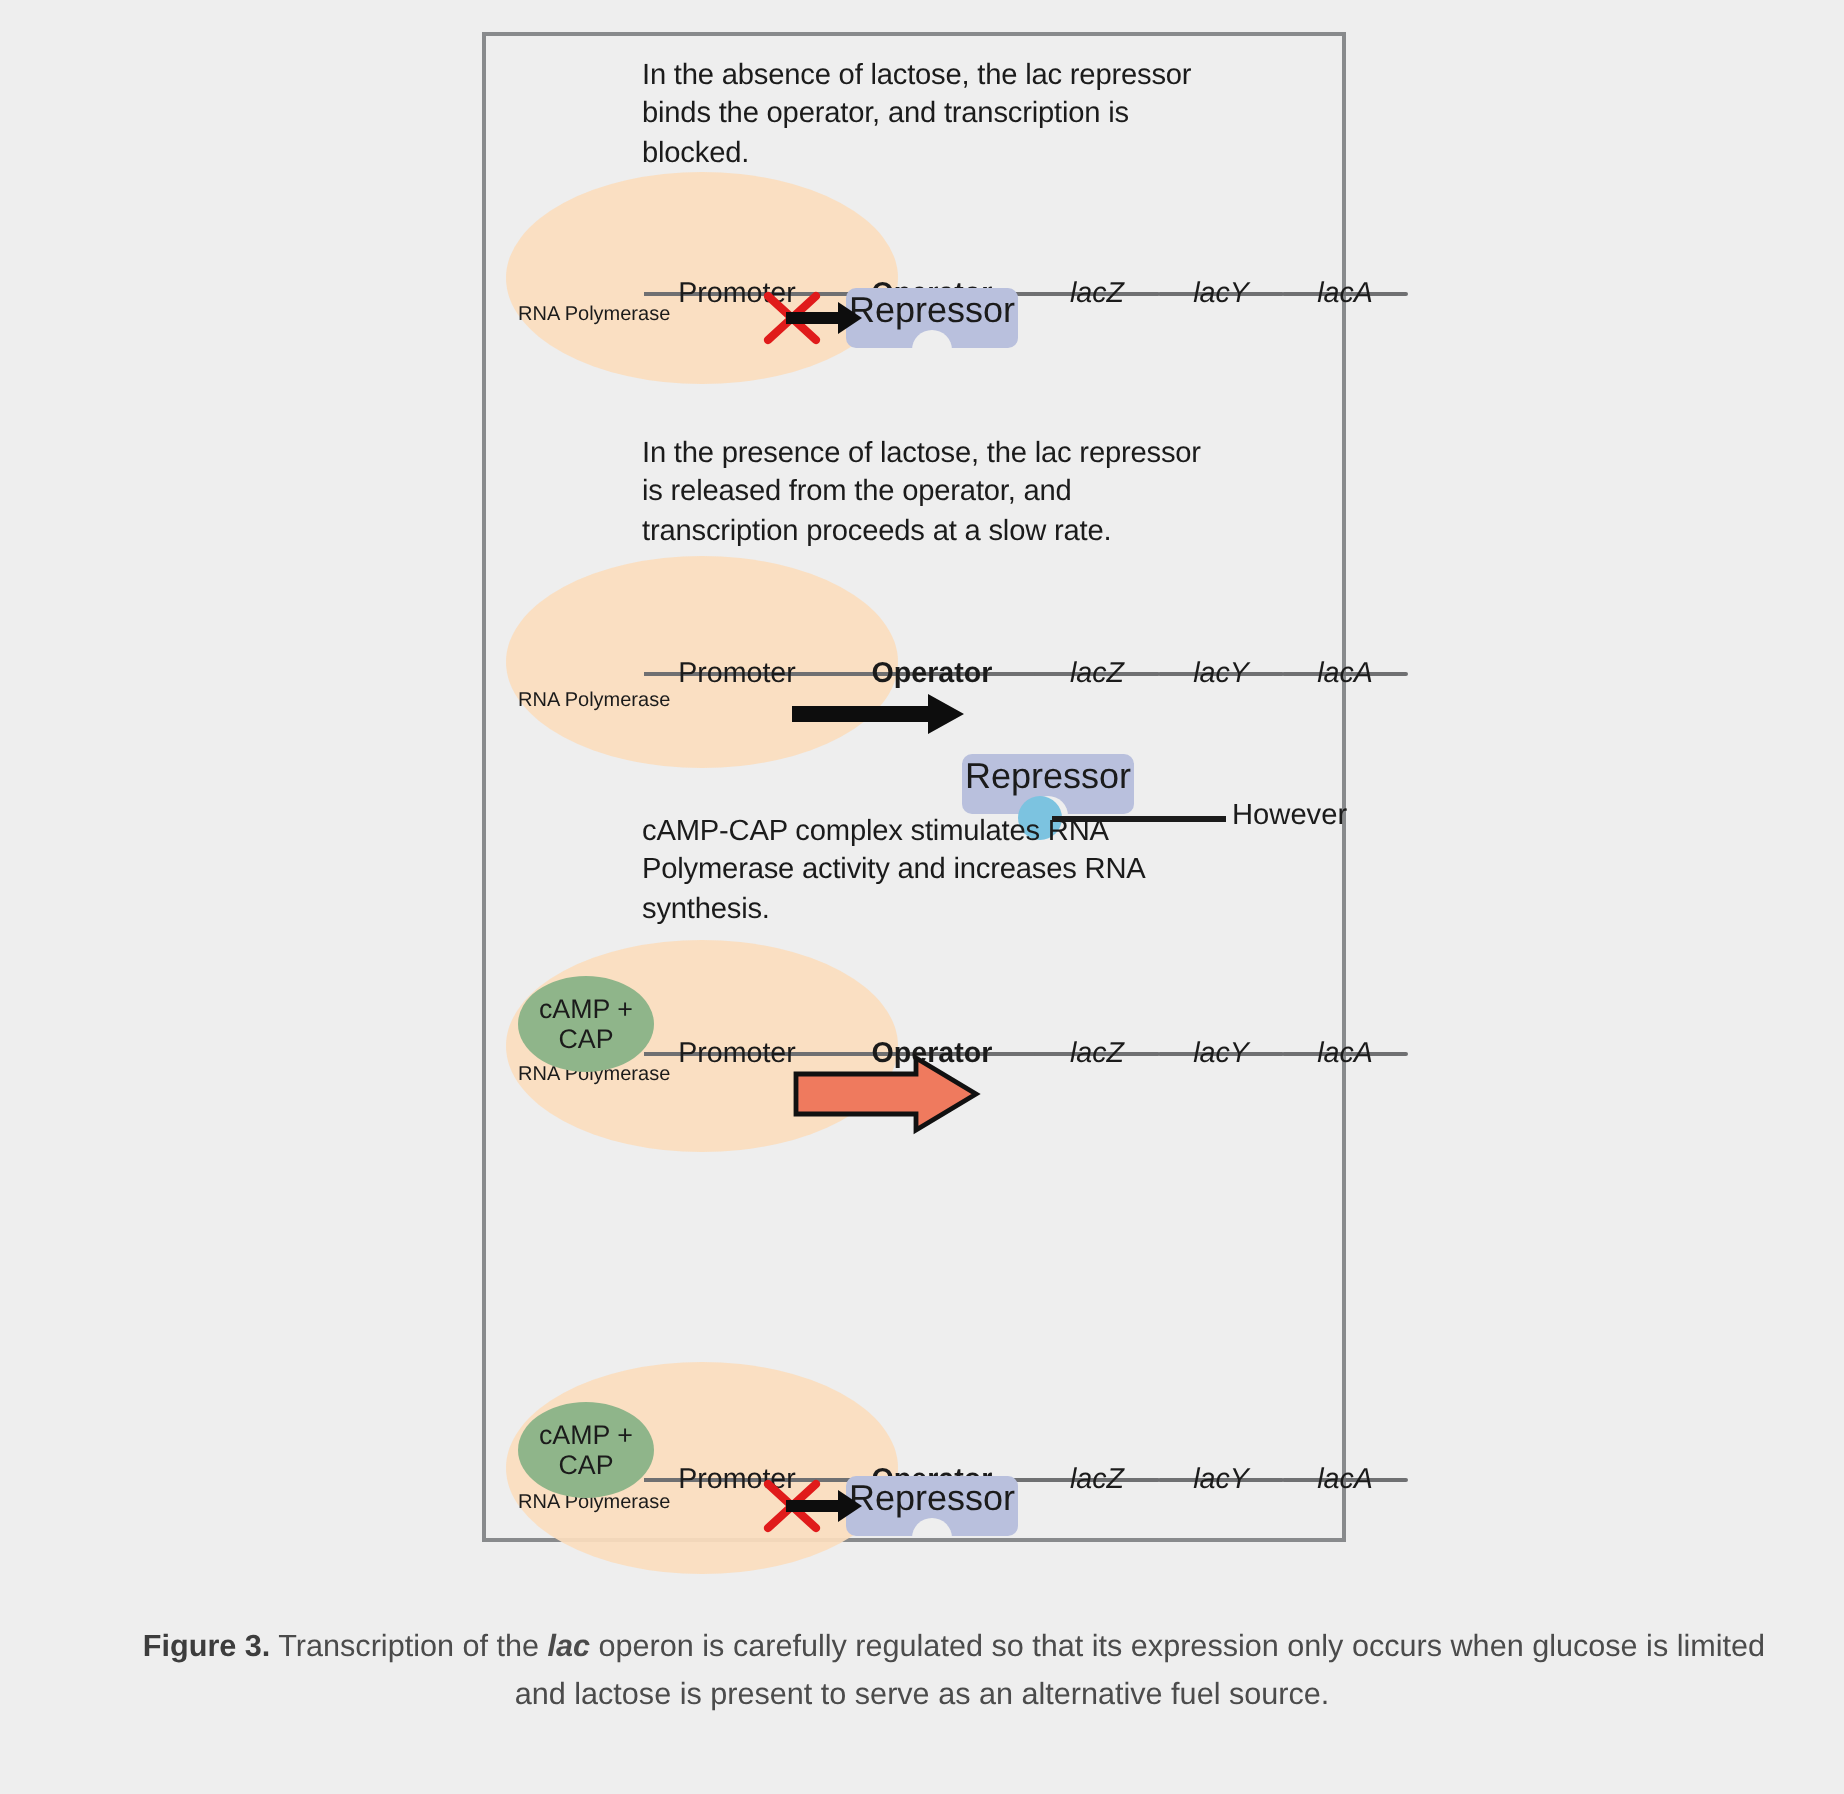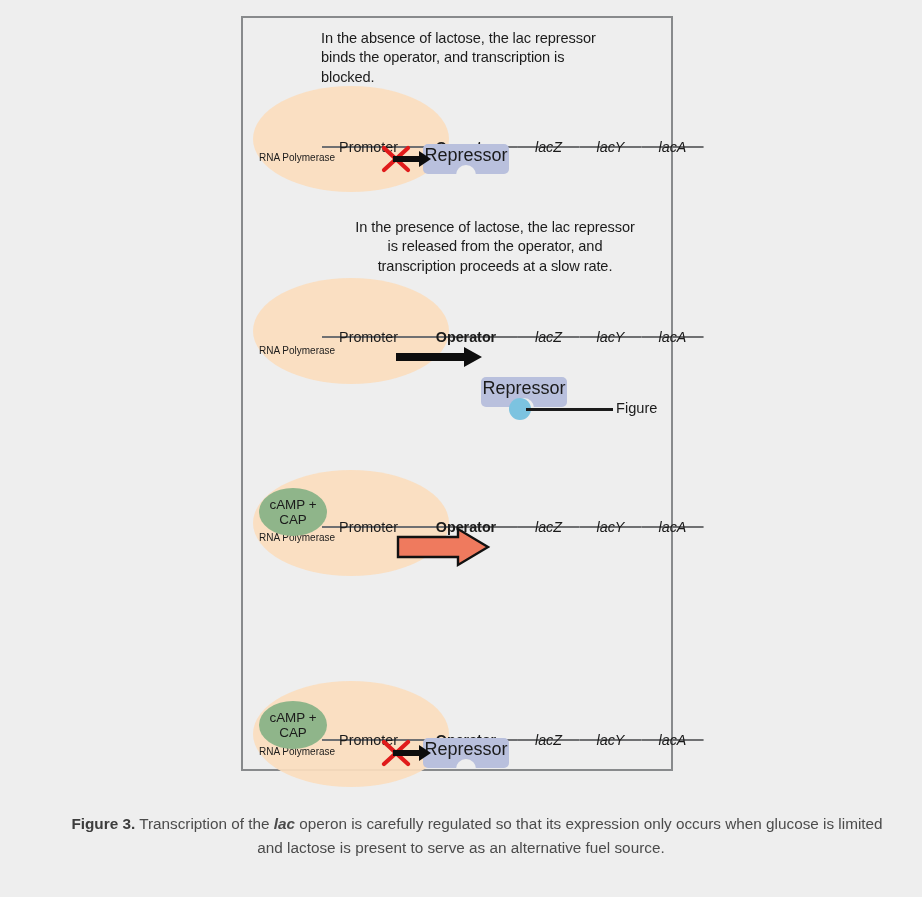--- a/index.html
+++ b/index.html
@@ -213,21 +213,21 @@
       <g stroke="#e01b1b" stroke-width="4.2" stroke-linecap="round">
         <line x1="5" y1="6" x2="29" y2="28"></line>
         <line x1="29" y1="6" x2="5" y2="28"></line>
       </g>
       <g>
         <path d="M14 14 L40 14 L40 9 L52 17 L40 25 L40 20 L14 20 Z" fill="#0d0d0d"></path>
       </g>
     </svg>
   </div>
 
-  <div class="panel" style="top:190px;height:190px;text-align:center;">
+  <div class="panel" style="top:190px;height:190px;">
 
     <div class="poly-ellipse" style="left:10px; top:70px; width:196px; height:106px;"></div>
 
     <div class="panel-text" style="left:78px; top:10px; width:348px;">In the presence of lactose, the lac repressor
 is released from the operator, and
 transcription proceeds at a slow rate.</div>
 
     <div class="operon" style="left:79px; top:100px;">
       <div class="gene-box gene-promoter">Promoter</div>
       <div class="gene-box gene-operator">Operator</div>
@@ -242,27 +242,30 @@
       <path d="M0 7 L68 7 L68 1 L86 11 L68 21 L68 15 L0 15 Z" fill="#0d0d0d"></path>
     </svg>
 
     <div class="repressor" style="left:238px; top:169px;">
       <span>Repressor</span>
       <span class="repressor-notch"></span>
     </div>
 
     <div class="lactose-dot" style="left:266px; top:190px;"></div>
     <div class="lactose-line" style="left:283px; top:200px; width:87px;"></div>
-    <div class="lactose-label" style="left:373px; top:192px;">Figure</div>
+    <div class="lactose-label" style="left:373px; top:192px;">However</div>
   </div>
 
   <div class="panel" style="top:380px;height:195px;">
 
     <div class="poly-ellipse" style="left:10px; top:72px; width:196px; height:106px;"></div>
 
+    <div class="panel-text" style="left:78px; top:9px; width:348px;">cAMP-CAP complex stimulates RNA
+Polymerase activity and increases RNA
+synthesis.</div>
 
     <div class="camp-cap" style="left:16px; top:90px;">
       <span>cAMP +</span>
       <span>CAP</span>
     </div>
 
     <div class="operon" style="left:79px; top:100px;">
       <div class="gene-box gene-promoter">Promoter</div>
       <div class="gene-box gene-operator">Operator</div>
       <div class="gene-box gene-lac">lacZ</div>

